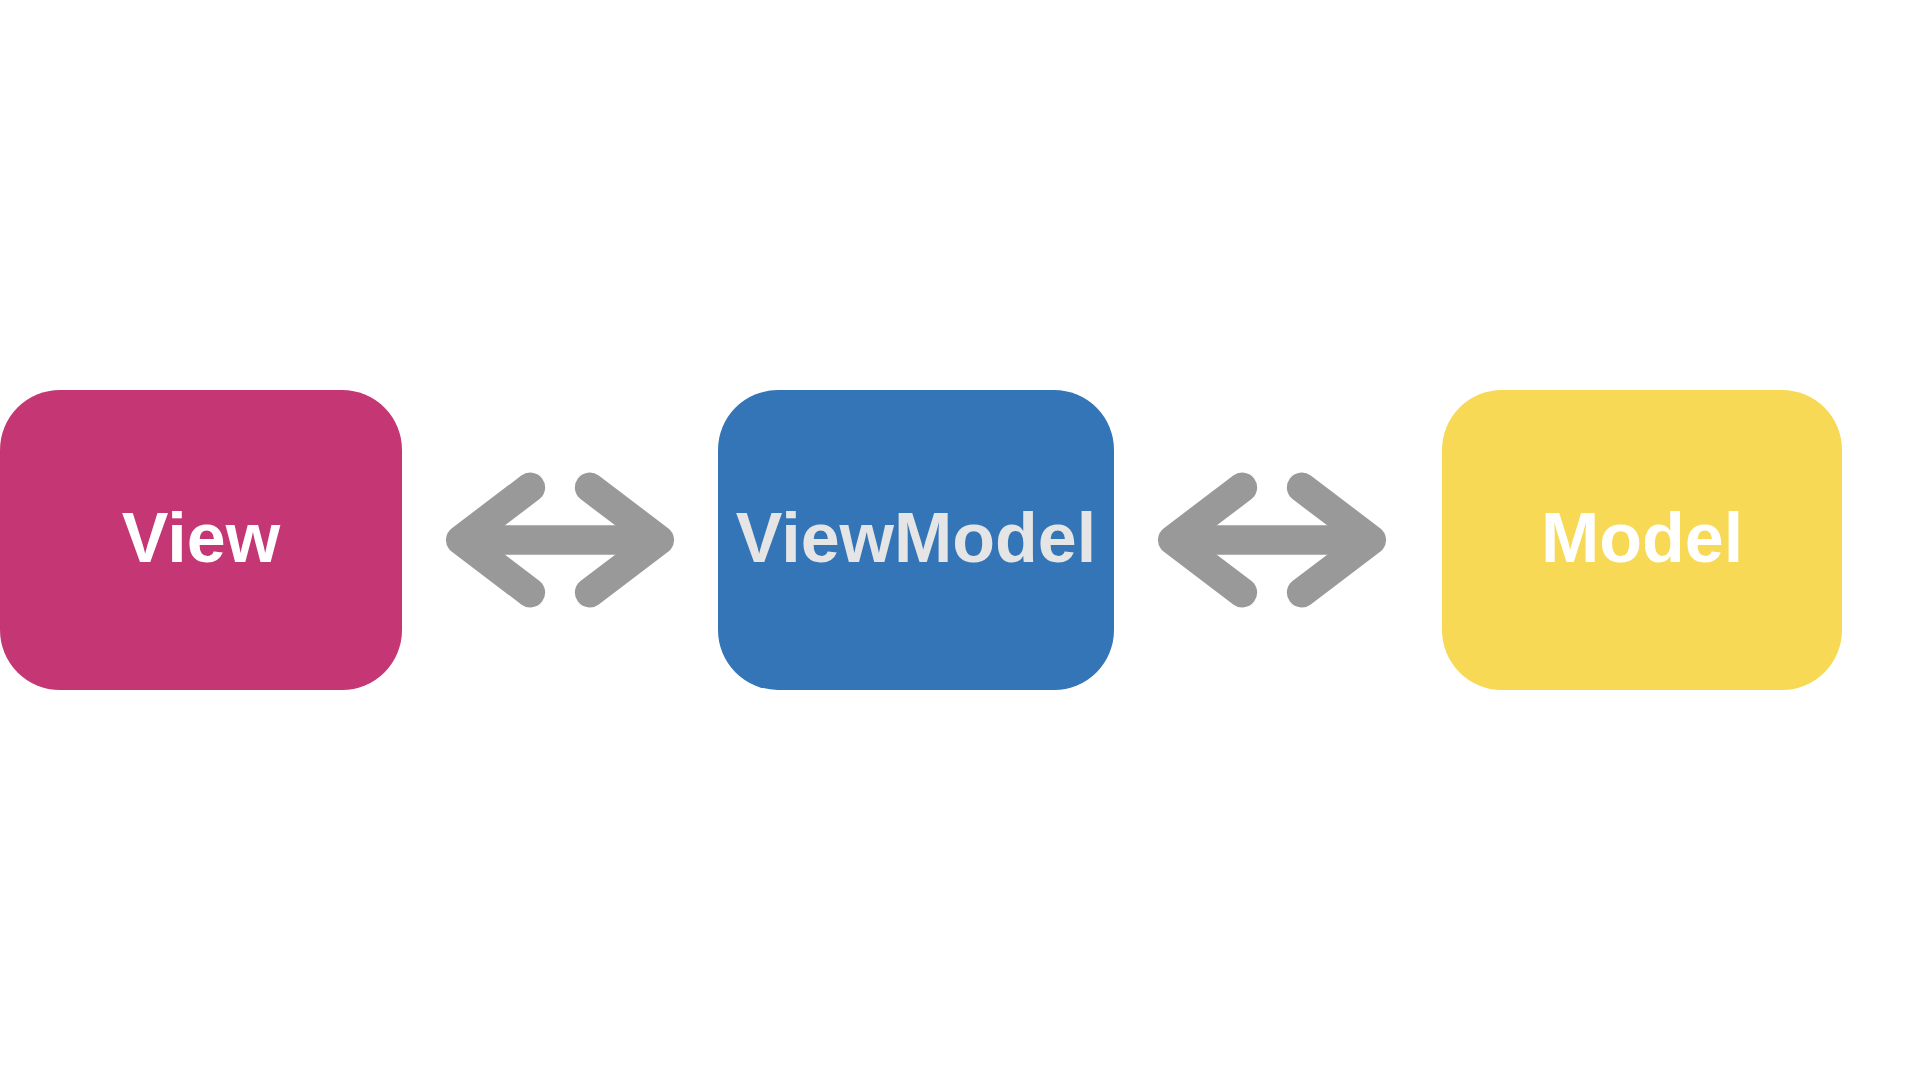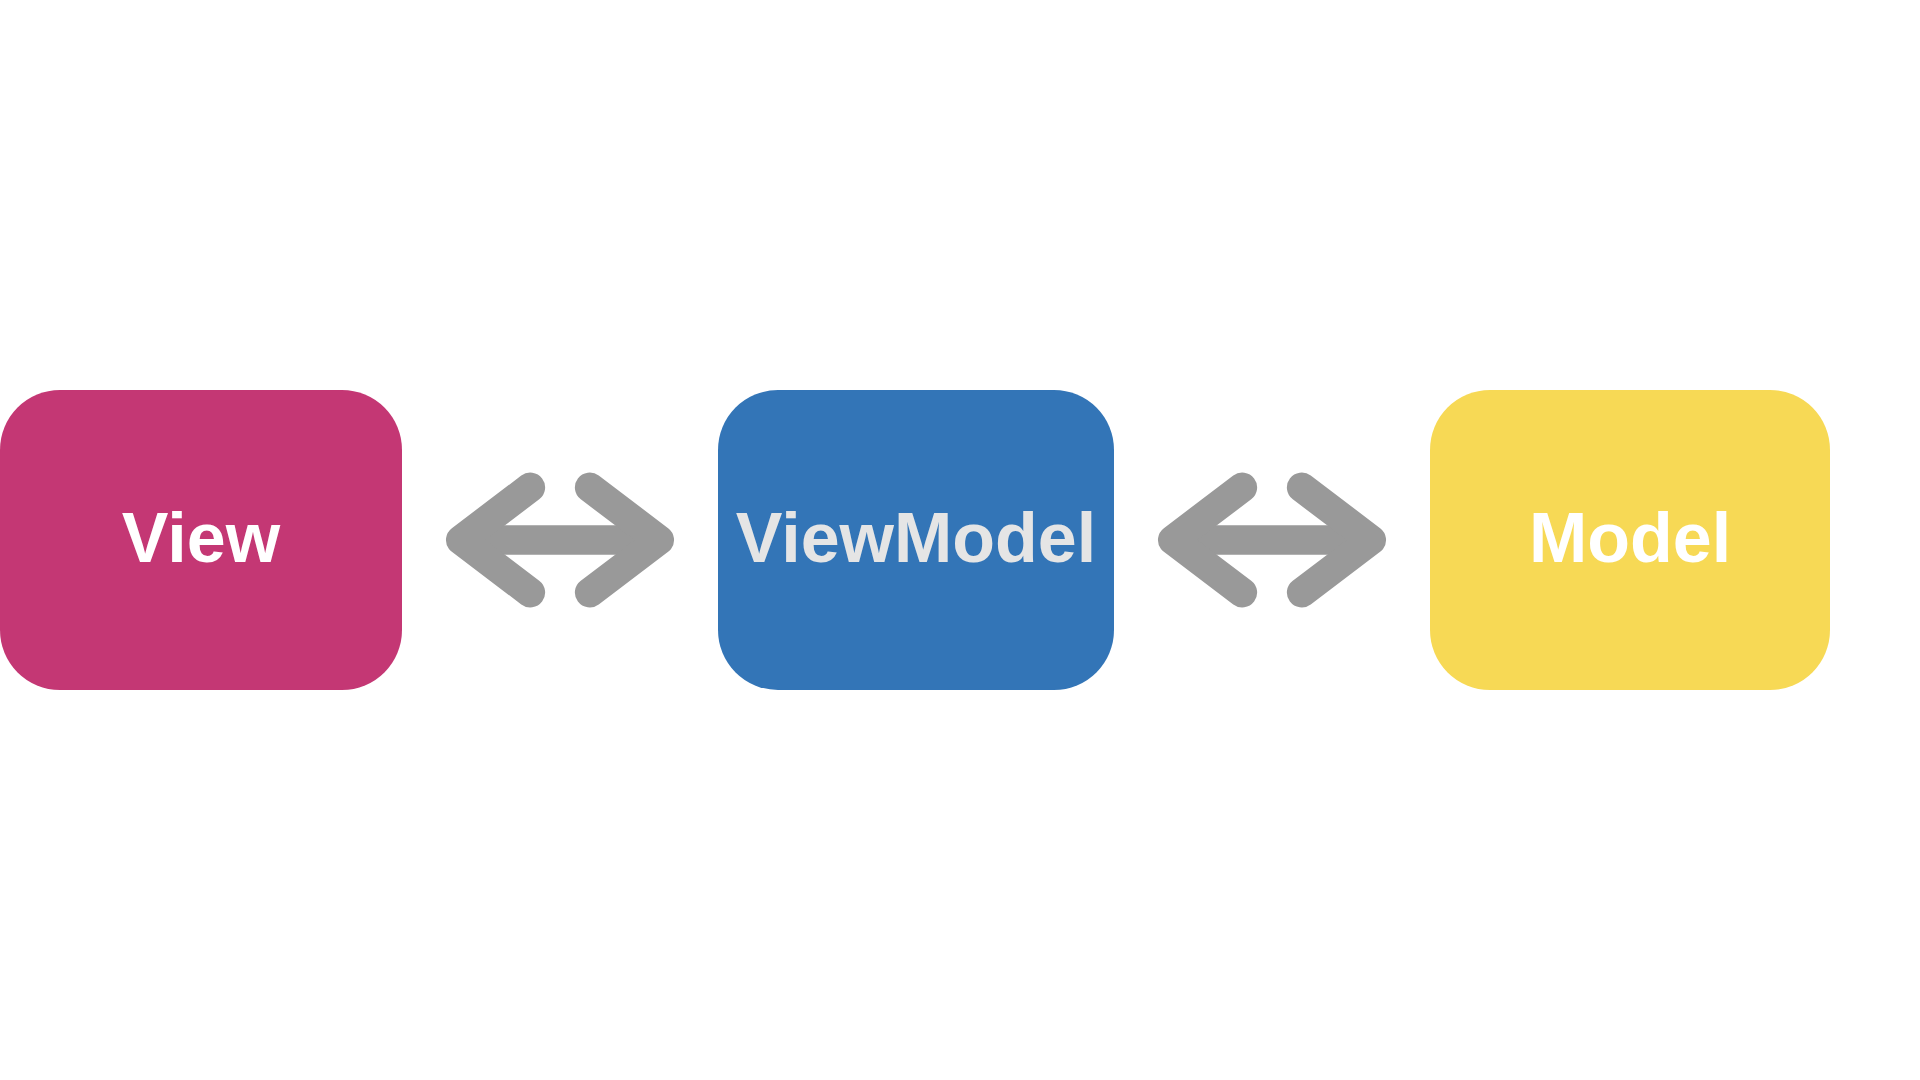--- a/index.html
+++ b/index.html
@@ -21,21 +21,21 @@
   .node {
     height: 300px;
     border-radius: 60px;
     display: flex;
     align-items: center;
     justify-content: center;
     flex: 0 0 auto;
   }
   .node-view      { width: 402px; }
   .node-viewmodel { width: 396px; }
-  .node-model     { width: 400px; }
+  .node-model     { width: 400px; margin-left: 12px; }
   .node-label {
     font-size: 70px;
     font-weight: bold;
     letter-spacing: 0px;
     white-space: nowrap;
     line-height: 1;
     transform: translateY(-2px);
   }
   .arrow {
     width: 238px;

